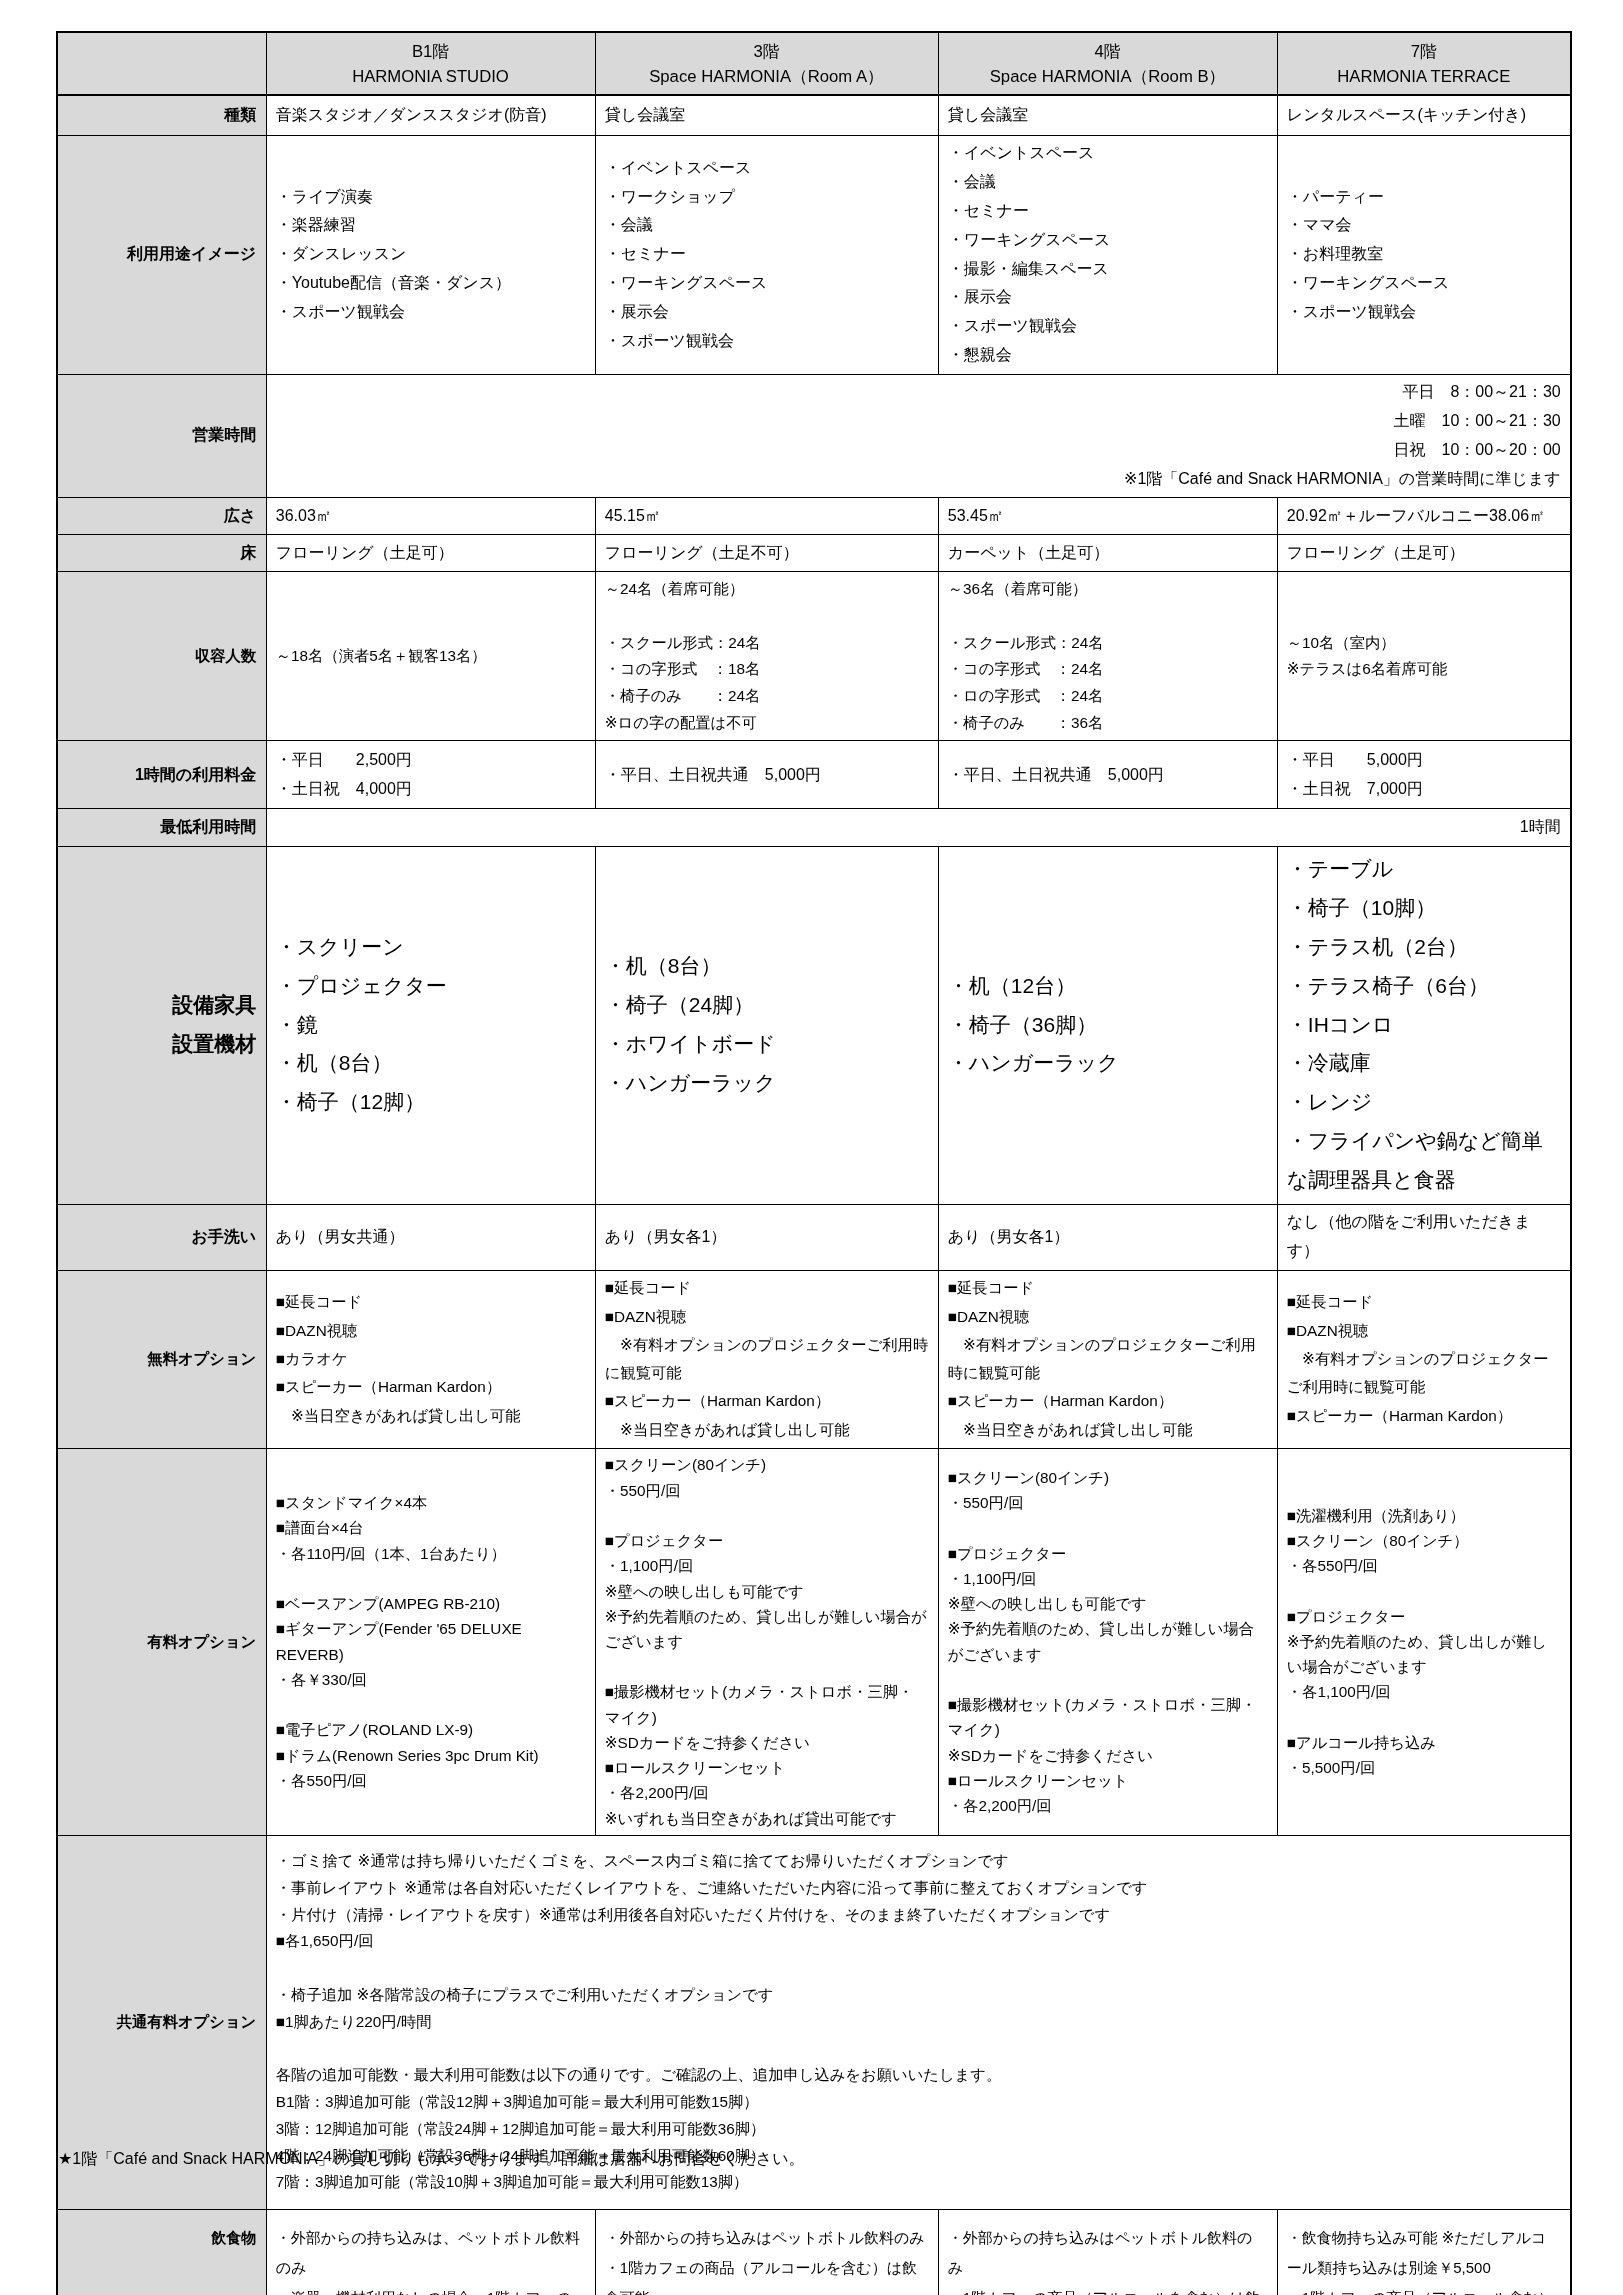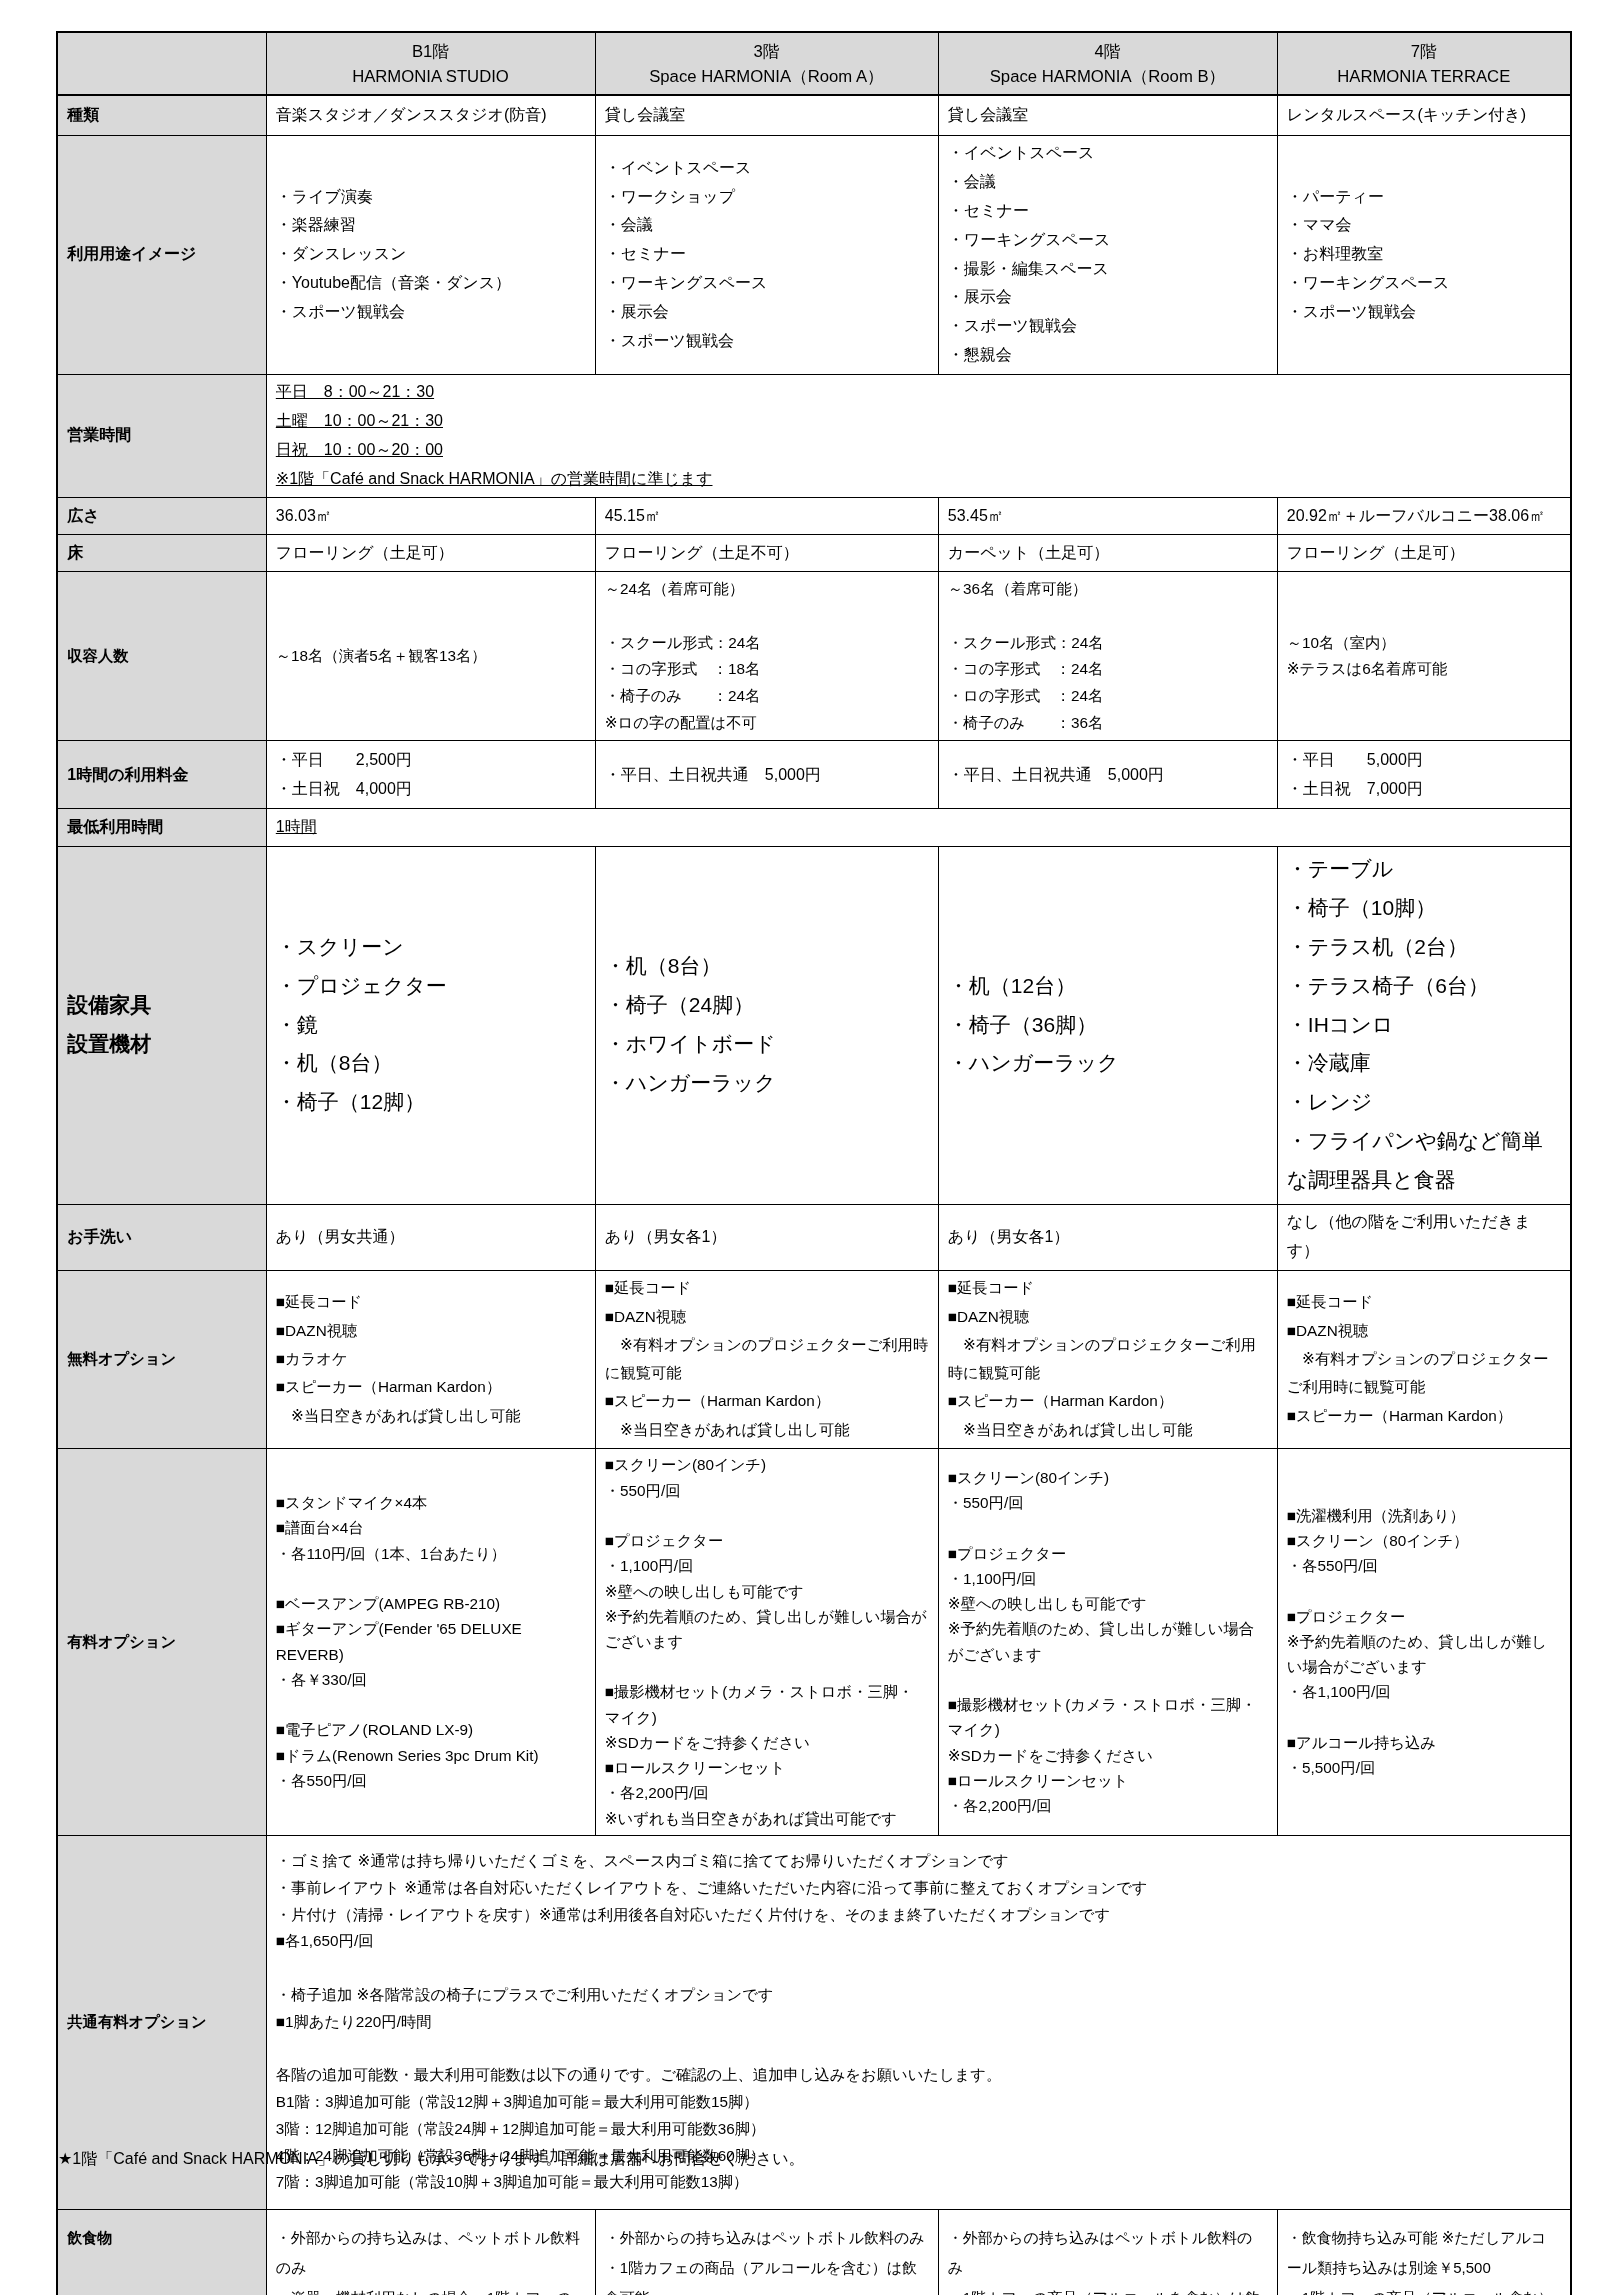--- a/index.html
+++ b/index.html
@@ -22,24 +22,24 @@
     overflow:hidden;
     line-height:1.8;
   }
   
   tr.hdr td{
     background:#d9d9d9;text-align:center;font-weight:normal;
     border-bottom:2.8px solid #000;line-height:1.5;
     font-size:16.7px;padding:5.6px 3.7px;
   }
   td.lbl{
-    background:#d9d9d9;text-align:left;font-weight:bold;
+    background:#d9d9d9;text-align:right;font-weight:bold;
     line-height:1.4;font-size:16.7px;
   }
-  td.c{text-align:left;text-decoration:underline;}
+  td.c{text-align:right;}
   tr.h-header{height:53px;}
   tr.h-kind{height:40px;}
   tr.h-usage{height:183px;}
   tr.h-hours{height:99px;}
   tr.h-size{height:37px;}
   tr.h-floor{height:37px;}
   tr.h-capacity{height:157px;}
   tr.h-hourly{height:68px;}
   tr.h-min{height:37px;padding-left:8px;}
   tr.h-equip{height:206px;}

